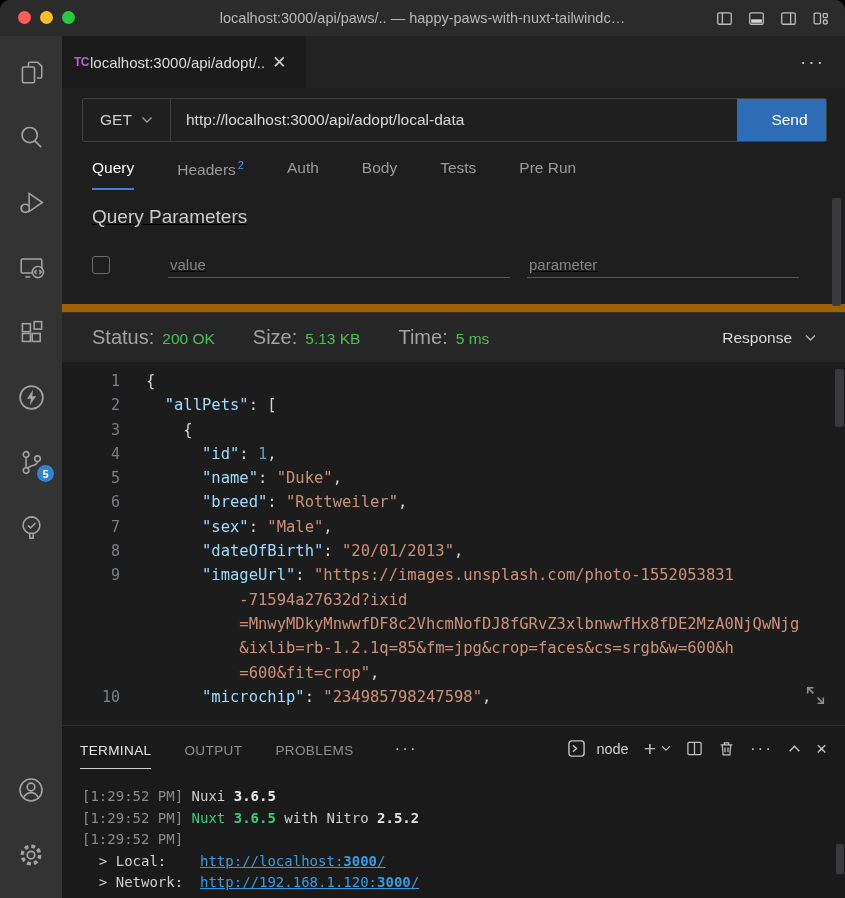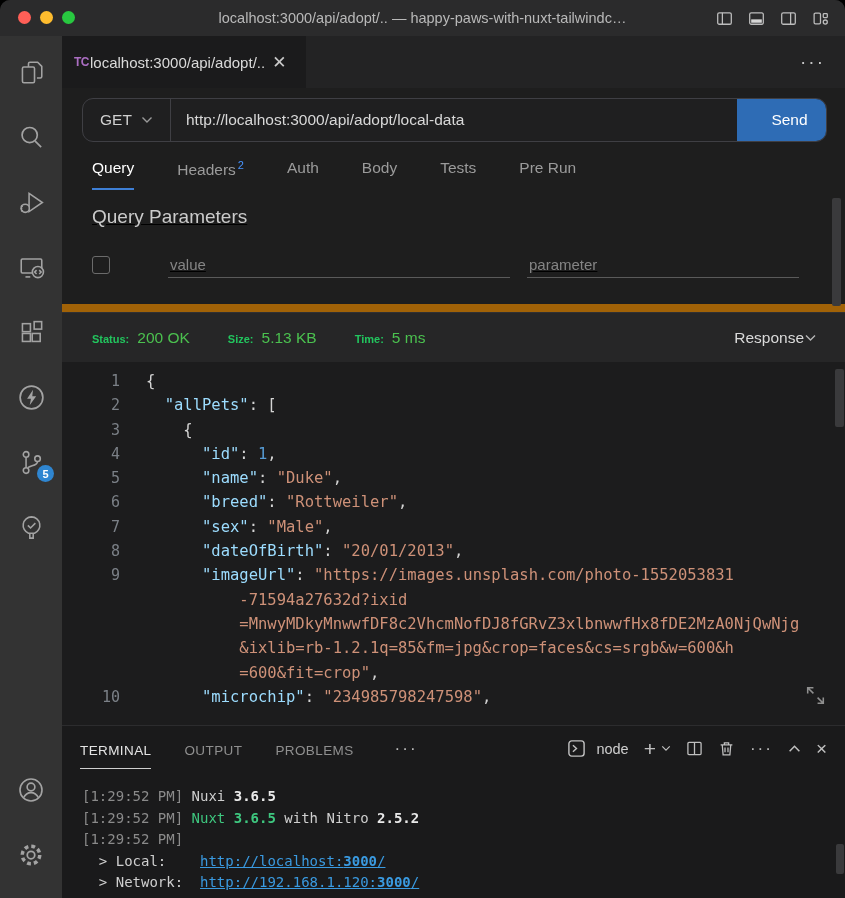--- a/index.html
+++ b/index.html
@@ -42,21 +42,21 @@
   
   .tabstrip{height:52px;background:#232324;display:flex;align-items:stretch;flex:none;}
   .etab{width:244px;background:#1b1b1c;display:flex;align-items:center;padding:0 12px;gap:1px;cursor:pointer;}
   .tc-logo{color:var(--purple);font-weight:700;font-size:12px;letter-spacing:-0.5px;}
   .etab-label{color:#dadada;font-size:15px;white-space:nowrap;}
   .etab-close{color:#c9c9c9;font-size:17px;margin-left:6px;line-height:1;}
   .editor-actions{margin-left:auto;display:flex;align-items:center;padding-right:20px;color:#c5c5c5;font-size:19px;letter-spacing:2px;cursor:pointer;}
 
   
   .request-row{display:flex;margin:10px 18px 0 20px;height:44px;flex:none;}
-  .req-box{flex:1;display:flex;align-items:stretch;border:1px solid #3f3f44;border-radius:11px;background:#1f1f20;overflow:hidden;}
+  .req-box{flex:1;display:flex;align-items:stretch;border:1px solid #3f3f44;border-radius:2px;background:#1f1f20;overflow:hidden;}
   .method{width:88px;display:flex;align-items:center;justify-content:center;gap:9px;border-right:1px solid #3f3f44;color:#d0d0d0;font-size:15.5px;cursor:pointer;flex:none;}
   .method svg{color:#9a9a9a;}
   .url-input{flex:1;background:transparent;border:none;outline:none;color:#d8d8d8;font-size:15.5px;padding:0 15px;font-family:"Liberation Sans",sans-serif;}
   .send-btn{width:89px;background:#2e6cb5;color:#fff;border:none;font-size:15.5px;cursor:pointer;font-family:"Liberation Sans",sans-serif;flex:none;padding-left:16px;}
 
   
   .req-tabs{display:flex;gap:43px;padding:17px 0 0 30px;height:48px;flex:none;}
   .rtab{font-size:15.5px;color:#9b9b9b;padding-bottom:9px;cursor:pointer;position:relative;}
   .rtab.active{color:#fff;border-bottom:2px solid var(--accent);}
   .rtab sup{color:#4794ff;font-size:11px;margin-left:2px;}
@@ -69,23 +69,23 @@
   .u-input{background:transparent;border:none;border-bottom:1px solid #5a5a5a;outline:none;color:#d0d0d0;font-size:15px;padding:4px 2px;font-family:"Liberation Sans",sans-serif;}
   .u-input::placeholder{color:#858585;}
   .p-input{width:272px;margin-left:17px;}
   .v-input{width:342px;margin-left:58px;}
   .scroll-thumb{position:absolute;background:#3a3a3c;border-radius:2px;}
   .params-thumb{right:4px;top:8px;width:9px;height:108px;}
 
   
   .status-row{height:50px;background:#262627;border-top:1px solid #303032;display:flex;align-items:center;padding:0 28px 0 30px;flex:none;}
   .stat{display:flex;align-items:baseline;margin-right:38px;}
-  .stat b{color:#22c55e;font-size:11px;font-weight:700;}
+  .stat b{color:#a3a3a3;font-size:20px;font-weight:400;}
   .stat span{color:var(--green);font-size:15.5px;margin-left:8px;}
-  .resp-select{margin-left:auto;display:flex;align-items:center;color:#dadada;font-size:15.5px;cursor:pointer;}
+  .resp-select{margin-left:auto;display:flex;align-items:center;gap:12px;color:#dadada;font-size:15.5px;cursor:pointer;}
   .resp-select svg{color:#b5b5b5;}
 
   
   .response{height:363px;background:var(--panelbg);position:relative;padding-top:7px;font-family:"DejaVu Sans Mono","Liberation Mono",monospace;flex:none;overflow:hidden;}
   .code-row{display:flex;line-height:24.3px;font-size:15.5px;}
   .gutter{width:58px;text-align:right;color:#7b8087;flex:none;font-size:15px;}
   .codeline{margin-left:26px;white-space:pre;color:var(--punct);}
   .tk-k{color:var(--key);} .tk-s{color:var(--str);} .tk-n{color:var(--num);} .tk-p{color:var(--punct);}
   .resp-thumb{right:1px;top:7px;width:9px;height:58px;}
   .expand-icon{position:absolute;right:16px;bottom:12px;color:#8f8f8f;cursor:pointer;}
@@ -115,21 +115,21 @@
 <body>
 
 <div class="window">
 
   <div class="titlebar">
     <div class="lights">
       <div class="light r"></div>
       <div class="light y"></div>
       <div class="light g"></div>
     </div>
-    <div class="win-title">localhost:3000/api/adopt/.. — happy-paws-with-nuxt-tailwindc…</div>
+    <div class="win-title">localhost:3000/api/paws/.. — happy-paws-with-nuxt-tailwindc…</div>
     <div class="tb-icons">
       <span class="tctrl">
         <svg width="17" height="17" viewBox="0 0 16 16" fill="none" stroke="currentColor" stroke-width="1.2">
             <rect x="1.6" y="2.6" width="12.8" height="10.8" rx="1.5"></rect>
             <line x1="6" y1="2.6" x2="6" y2="13.4"></line>
           </svg>
       </span>
       <span class="tctrl">
         <svg width="17" height="17" viewBox="0 0 16 16" fill="none" stroke="currentColor" stroke-width="1.2">
             <rect x="1.6" y="2.6" width="12.8" height="10.8" rx="1.5"></rect>

